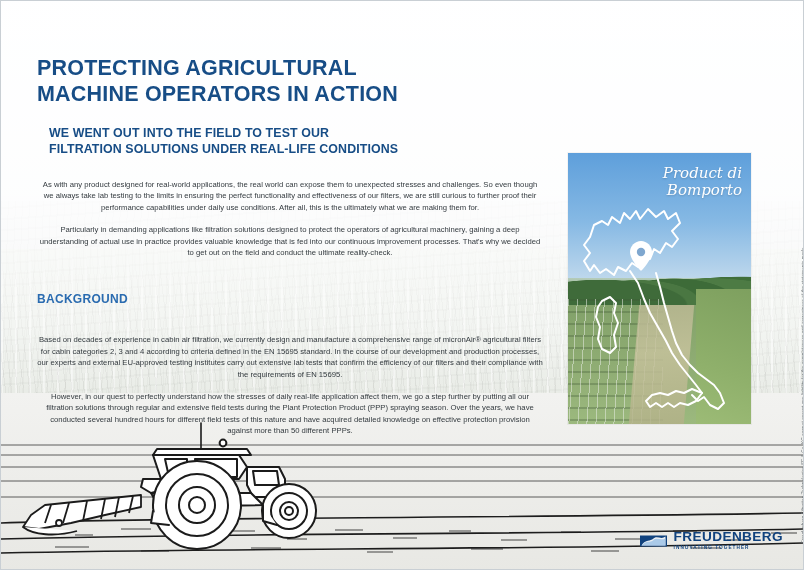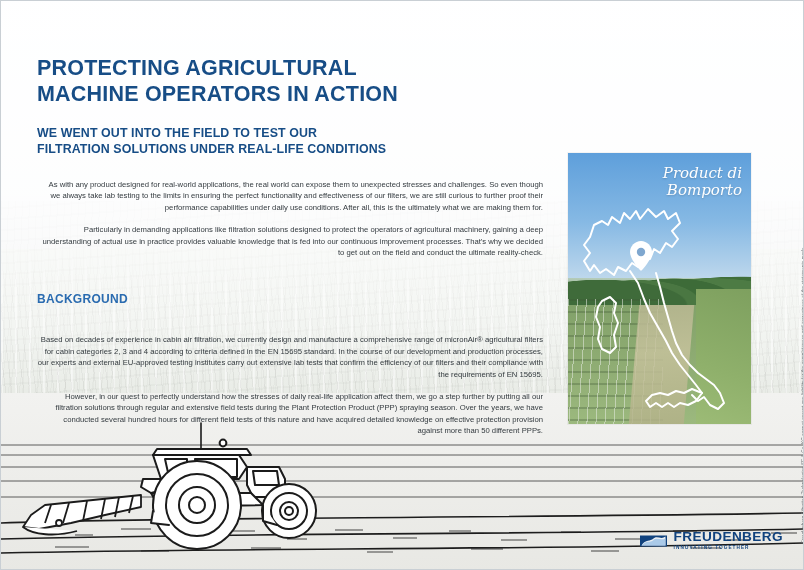--- a/index.html
+++ b/index.html
@@ -53,31 +53,31 @@
   
   .content{position:absolute;left:36px;top:54px;width:506px;}
   h1.title{
     margin:0;
     font-size:21.5px;line-height:26px;font-weight:bold;
     letter-spacing:.2px;
     color:#174D86;
     text-transform:uppercase;
   }
   h2.subtitle{
-    margin:18px 0 0 0;
+    margin:18px 0 0 12px;
     font-size:12.4px;line-height:16px;font-weight:bold;
     color:#174D86;
     text-transform:uppercase;
     letter-spacing:.1px;
   }
   p.body{
     margin:0;
     font-size:7.7px;line-height:11.4px;
     color:#333a3f;
-    text-align:right;
+    text-align:center;
   }
   .para-block{margin-top:22px;}
   .para-block p.body + p.body{margin-top:11px;}
   h3.section{
     margin:0;
     font-size:12px;font-weight:bold;letter-spacing:.3px;
     color:#2A6BB0;
     text-transform:uppercase;
   }
   .section-block{margin-top:34px;}

